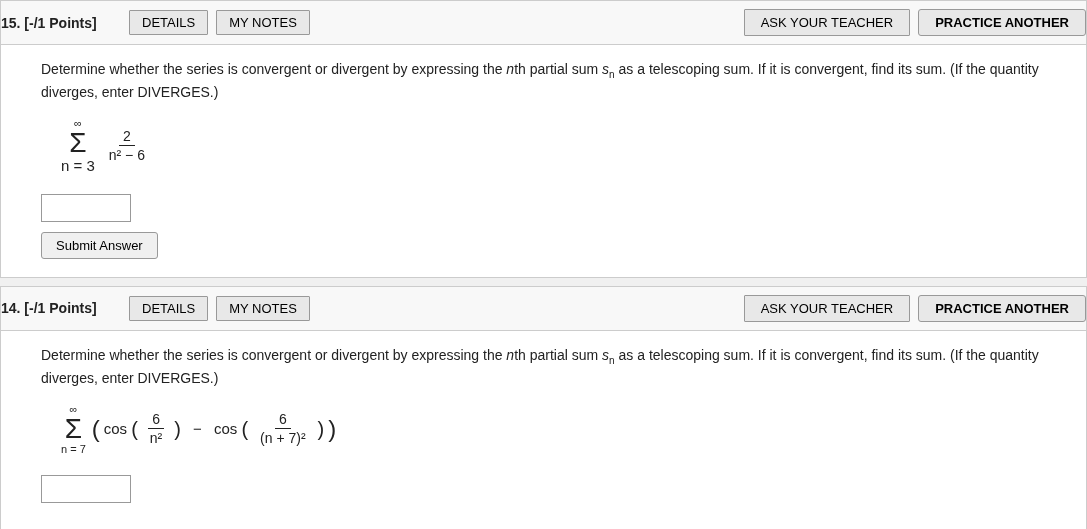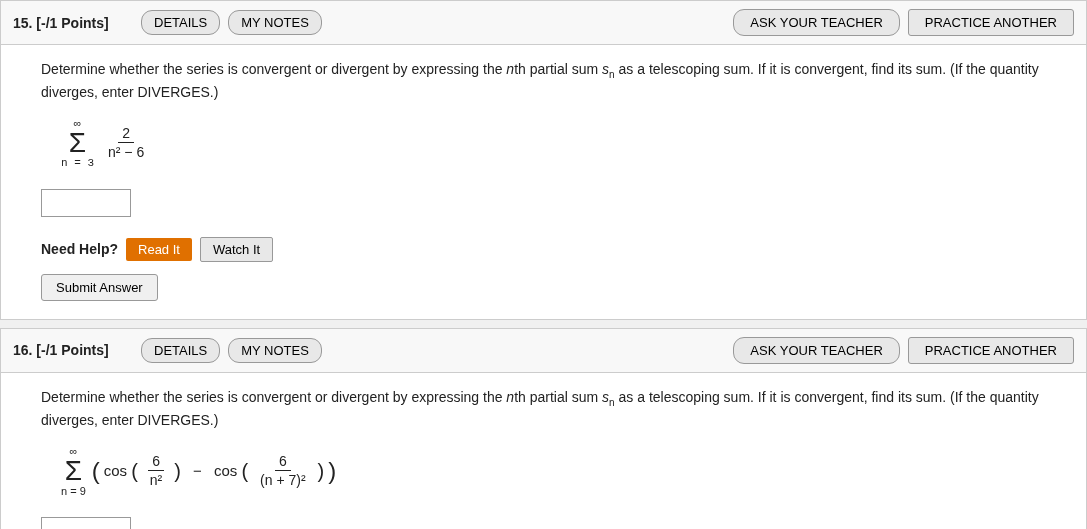--- a/index.html
+++ b/index.html
@@ -10,56 +10,56 @@
       color: #222;
     }
     .problem-block {
       background: #fff;
       border: 1px solid #ccc;
       margin: 0;
     }
     .problem-header {
       display: flex;
       align-items: center;
-      padding: 8px 12px;
+      padding: 8px 0;
       border-bottom: 1px solid #ccc;
       background: #f8f8f8;
       gap: 8px;
     }
     .problem-number {
       font-weight: bold;
       font-size: 14px;
       min-width: 120px;
     }
     .btn-details, .btn-mynotes {
       border: 1px solid #999;
       background: #e8e8e8;
       padding: 4px 12px;
       font-size: 13px;
       cursor: pointer;
-      border-radius: 11px;
+      border-radius: 1px;
     }
     .btn-ask-teacher {
       margin-left: auto;
       border: 1px solid #999;
       background: #e8e8e8;
       padding: 5px 16px;
       font-size: 13px;
       cursor: pointer;
-      border-radius: 11px;
+      border-radius: 1px;
       font-weight: 500;
     }
     .btn-practice-another {
       border: 1px solid #999;
       background: #e8e8e8;
       padding: 5px 16px;
       font-size: 13px;
       cursor: pointer;
       border-radius: 3px;
-      font-weight: 400;
+      font-weight: 700;
     }
     .problem-body {
       padding: 14px 40px 18px 40px;
     }
     .problem-text {
       font-size: 14px;
       line-height: 1.5;
       margin-bottom: 14px;
     }
     .math-formula {
@@ -167,68 +167,63 @@
       <span class="italic">n</span><span>th partial sum</span>
       <span class="italic">s</span><sub>n</sub>
       <span>as a telescoping sum. If it is convergent, find its sum. (If the quantity diverges, enter DIVERGES.)</span>
     </div>
 
     
     <div class="math-formula">
       <div style="display:inline-flex; flex-direction:column; align-items:center; margin-right:2px;">
         <span style="font-size:11px;">∞</span>
         <span class="sigma-large">Σ</span>
-        <span style="font-size:11px;font-family:Liberation Mono, monospace;">n = 3</span>
+        <span style="font-size:15px;">n = 3</span>
       </div>
       <div class="fraction">
         <span class="numerator">2</span>
         <span class="denominator">n² − 6</span>
       </div>
     </div>
 
     
     <div>
       <input type="text" class="answer-box" style="border: 1px solid rgb(153, 153, 153); width: 90px; height: 28px; padding: 2px 4px;">
     </div>
 
     
-    <div class="need-help-row">
-      <span class="need-help-label">Need Help?</span>
-      <button class="btn-read-it">Read It</button>
-      <button class="btn-watch-it">Watch It</button>
-    </div>
 
     
     <button class="btn-submit">Submit Answer</button>
   </div>
 </div>
 
 <div class="problem-block" style="margin-top: 8px;">
   <div class="problem-header">
     <span class="problem-number">
-      <span>16.</span>&nbsp;<span>[-/1 Points]</span>
+      <span>14.</span>&nbsp;<span>[-/1 Points]</span>
     </span>
     <button class="btn-details">DETAILS</button>
     <button class="btn-mynotes">MY NOTES</button>
     <button class="btn-ask-teacher">ASK YOUR TEACHER</button>
     <button class="btn-practice-another">PRACTICE ANOTHER</button>
   </div>
   <div class="problem-body">
     <div class="problem-text">
       <span>Determine whether the series is convergent or divergent by expressing the</span>
       <span class="italic">n</span><span>th partial sum</span>
       <span class="italic">s</span><sub>n</sub>
       <span>as a telescoping sum. If it is convergent, find its sum. (If the quantity diverges, enter DIVERGES.)</span>
     </div>
 
     <div class="math-formula cos-formula">
       <div style="display:inline-flex; flex-direction:column; align-items:center; margin-right:2px;">
         <span style="font-size:11px;">∞</span>
         <span class="sigma-large">Σ</span>
-        <span style="font-size:11px;">n = 9</span>
+        <span style="font-size:11px;">n = 7</span>
       </div>
       <span class="cos-paren">(</span>
       <span>cos</span>
       <span class="cos-paren" style="font-size:20px;">(</span>
       <div class="fraction">
         <span class="numerator">6</span>
         <span class="denominator">n²</span>
       </div>
       <span class="cos-paren" style="font-size:20px;">)</span>
       &nbsp;<span>−</span>&nbsp;

